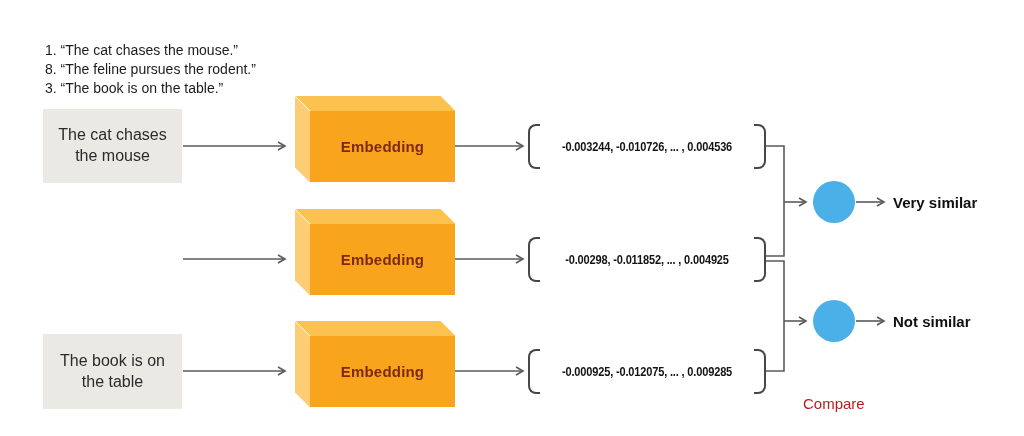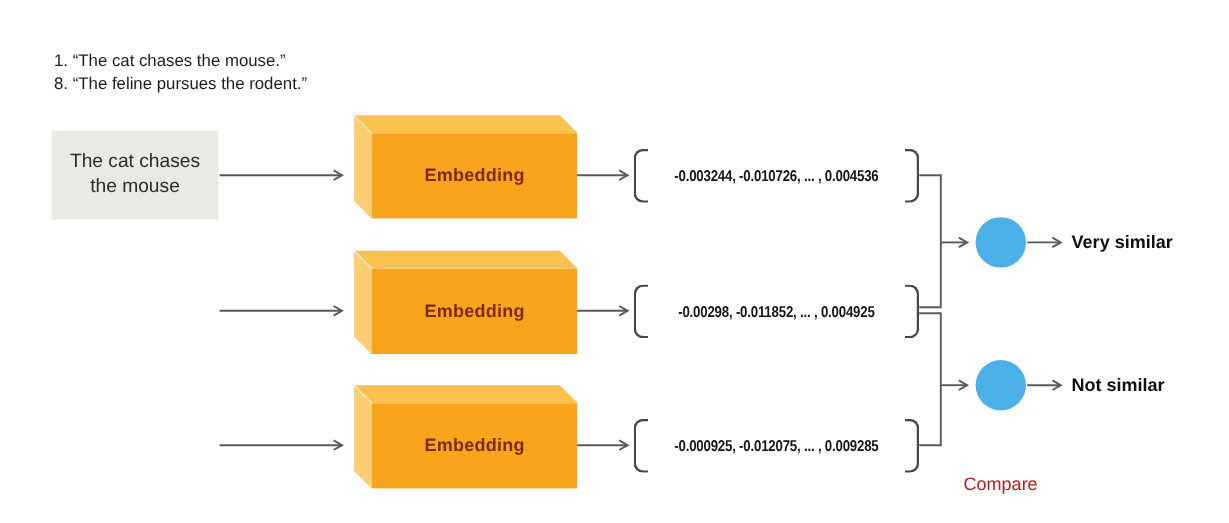--- a/index.html
+++ b/index.html
@@ -18,21 +18,21 @@
   .sentence-box {
     position:absolute; left:43px; width:139px; background:var(--sentence_bg);
     display:flex; align-items:center; justify-content:center; text-align:center;
     font-size:16px; line-height:1.3; white-space:pre-line; color:#2b2b2b;
   }
   .sentence-box.r1 { top:109px; height:74px; }
   .sentence-box.r2 { top:220px; height:78px; }
   .sentence-box.r3 { top:334px; height:75px; }
   
   .box3d {
-    position:absolute; left:310px; width:171px; height:71px;
+    position:absolute; left:310px; width:145px; height:71px;
     background:var(--box_front);
     display:flex; align-items:center; justify-content:center;
   }
   .box3d.r1 { top:111px; } .box3d.r2 { top:224px; } .box3d.r3 { top:336px; }
   .box3d::before { 
     content:""; position:absolute; top:-15px; left:-7.5px; width:100%; height:15px;
     background:var(--box_top); transform:skewX(45deg);
   }
   .box3d::after { 
     content:""; position:absolute; left:-15px; top:-7.5px; width:15px; height:100%;
@@ -57,20 +57,21 @@
   .compare-label { position:absolute; left:803px; top:395px; font-size:15px; color:#b91c1c; }
 </style>
 </head>
 <body>
 
 <div id="canvas">
 
   <div class="example-list">
     <div>1. “The cat chases the mouse.”</div>
     <div>8. “The feline pursues the rodent.”</div>
+    <div>3. “The book is on the table.”</div>
   </div>
 
   <svg class="connectors" width="1024" height="436" viewBox="0 0 1024 436">
     <defs>
       <marker id="arrow" viewBox="0 0 10 10" refX="8" refY="5" markerWidth="10" markerHeight="10" markerUnits="userSpaceOnUse" orient="auto">
         <path d="M1,1 L8,5 L1,9" fill="none" stroke="#5A5A5A" stroke-width="1.6"></path>
       </marker>
     </defs>
 
     <path class="ln" d="M183 146 H285" marker-end="url(#arrow)"></path>
@@ -109,20 +110,24 @@
 
   <div class="box3d r2">
     <span class="box-label">Embedding</span>
   </div>
   <div class="vector r2">
     <span class="bracket left"></span>
     <span class="vec-text">-0.00298, -0.011852, ... , 0.004925</span>
     <span class="bracket right"></span>
   </div>
 
+  <div class="sentence-box r3">
+    <span>The book is on
+the table</span>
+  </div>
   <div class="box3d r3">
     <span class="box-label">Embedding</span>
   </div>
   <div class="vector r3">
     <span class="bracket left"></span>
     <span class="vec-text">-0.000925, -0.012075, ... , 0.009285</span>
     <span class="bracket right"></span>
   </div>
 
   <div class="result-label very">Very similar</div>

